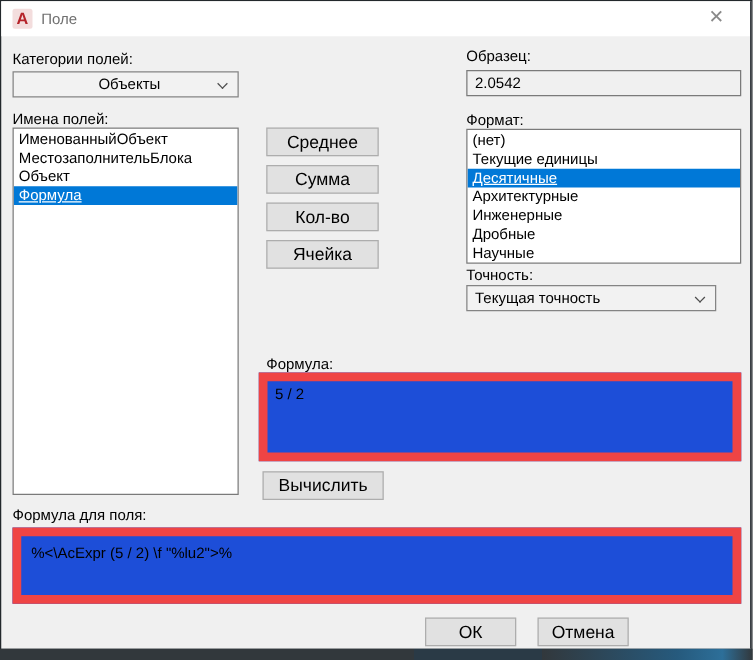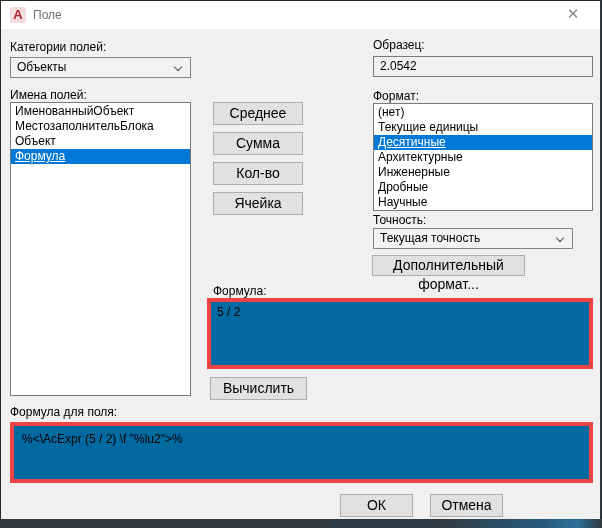--- a/index.html
+++ b/index.html
@@ -67,37 +67,37 @@
 
   .btn {
     position: absolute; height: 23px;
     background: #e1e1e1; border: 1px solid #adadad;
     text-align: center; line-height: 21px;
     font-family: "Liberation Sans", sans-serif; font-size: 14px;
   }
   .btn-sm { height: 21px; line-height: 19px; }
 
   .textarea {
-    position: absolute; background: #0369a1; border: 4px solid #ef4444;
+    position: absolute; background: #1d4ed8; border: 7px solid #ef4444;
     padding: 3px 6px; line-height: 15px; white-space: pre-wrap;
   }
 </style>
 </head>
 <body>
 
 <div class="dialog">
 
   <div class="titlebar">
     <div class="app-icon">A</div>
     <div class="title-text">Поле</div>
     <div class="close-btn">✕</div>
   </div>
 
   <div class="label" style="left:9px; top:39px;">Категории полей:</div>
-  <div class="combo" style="left:9px; top:56px; width:181px;">
+  <div class="combo" style="left:9px; top:56px; width:181px;text-align:center;">
     <span>Объекты</span>
     <span class="chevron"></span>
   </div>
 
   <div class="label" style="left:9px; top:87px;">Имена полей:</div>
   <div class="listbox" style="left:9px; top:101px; width:181px; height:294px;">
       <div class="list-item">ИменованныйОбъект</div>
       <div class="list-item">МестозаполнительБлока</div>
       <div class="list-item">Объект</div>
       <div class="list-item selected">Формула</div>
@@ -123,21 +123,20 @@
       <div class="list-item">Дробные</div>
       <div class="list-item">Научные</div>
     </div>
 
   <div class="label" style="left:372px; top:212px;">Точность:</div>
   <div class="combo" style="left:372px; top:227px; width:200px;">
     <span>Текущая точность</span>
     <span class="chevron"></span>
   </div>
 
-  <button class="btn btn-sm" style="left:371px; top:254px; width:153px;">Дополнительный формат...</button>
 
   <div class="label" style="left:212px; top:283px;">Формула:</div>
   <div class="textarea" style="left:206px; top:297px; width:386px; height:71px;">5 / 2</div>
   <button class="btn" style="left:209px; top:376px; width:97px;">Вычислить</button>
 
   <div class="label" style="left:9px; top:404px;">Формула для поля:</div>
   <div class="textarea" style="left:9px; top:421px; width:583px; height:61px; padding:6px 8px;">%&lt;\AcExpr (5 / 2) \f "%lu2"&gt;%</div>
 
   <button class="btn" style="left:339px; top:493px; width:73px;">ОК</button>
   <button class="btn" style="left:429px; top:493px; width:73px;">Отмена</button>

